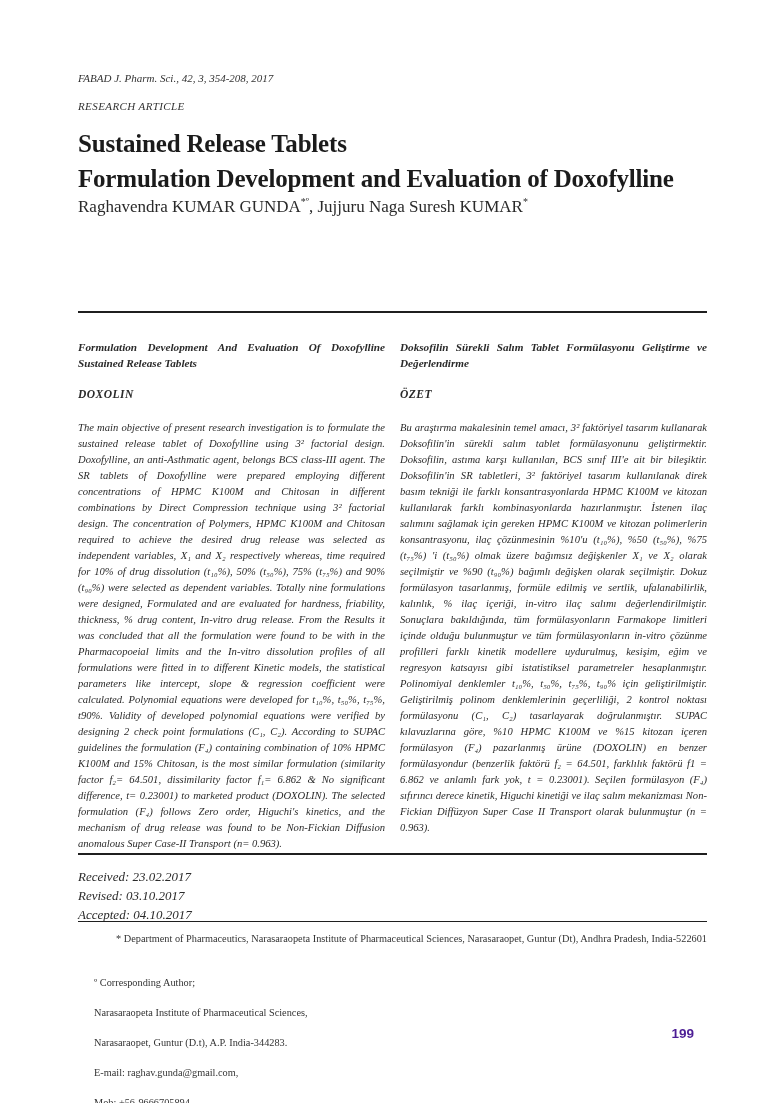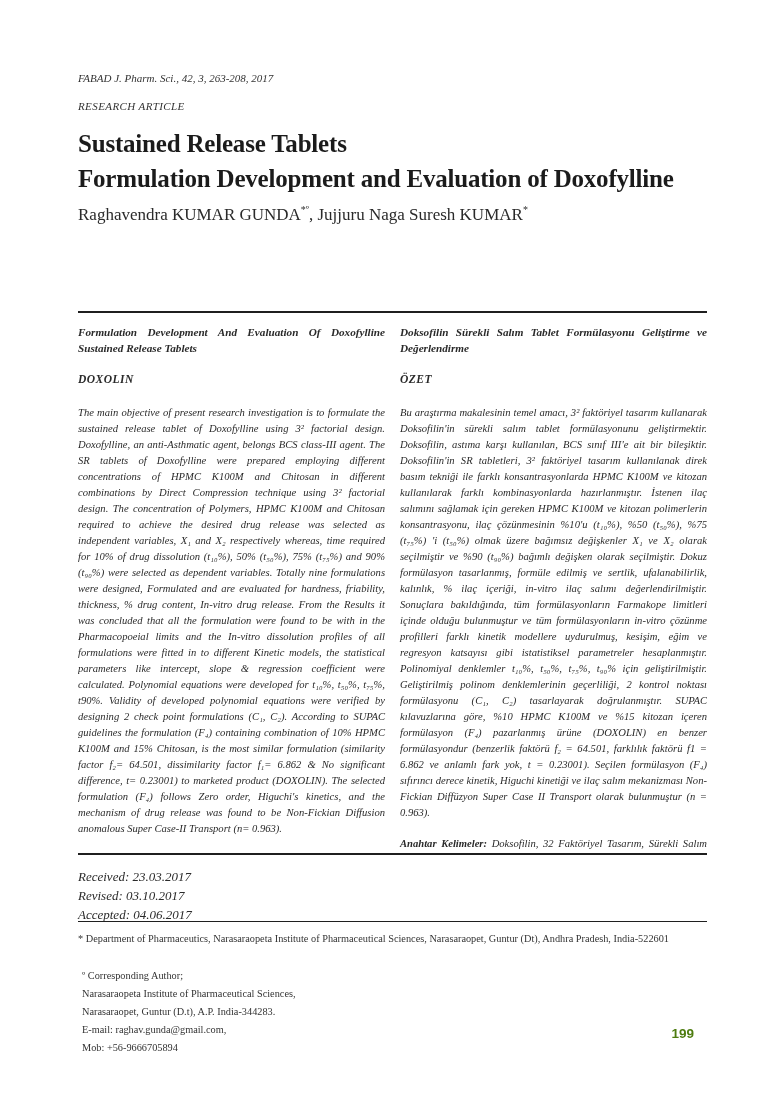--- a/index.html
+++ b/index.html
@@ -9,56 +9,56 @@
     background:#ffffff;
     overflow:hidden;
     color:#222;
     font-family:"Liberation Serif","DejaVu Serif",serif;
   }
   .abs{position:absolute;left:78px;right:61px;}
   .citation{top:72px;font-style:italic;font-size:11px;color:#333;}
   .article-type{top:100px;font-style:italic;font-size:11px;letter-spacing:0.4px;color:#333;}
   .title{top:126px;font-weight:bold;font-size:25px;line-height:35px;letter-spacing:-0.2px;color:#1b1b1b;}
   .title div{white-space:nowrap;}
-  .authors{top:204px;font-size:17px;color:#2a2a2a;}
+  .authors{top:196px;font-size:17px;color:#2a2a2a;}
   .authors sup{font-size:10px;}
   .abstract-wrap{
     top:311px;height:542px;
     border-top:2px solid #1f1f1f;
-    padding-top:11px;box-sizing:border-box;
+    padding-top:26px;box-sizing:border-box;
     display:flex;gap:15px;overflow:hidden;
   }
   .col{width:50%;font-style:italic;font-size:10.6px;line-height:16px;text-align:justify;color:#2a2a2a;}
   .running-title{font-weight:bold;font-size:11.2px;line-height:16px;}
   .section-heading{font-weight:bold;font-size:11.5px;letter-spacing:0.5px;margin-top:15px;}
   .abstract-body{margin-top:18px;}
   .keywords{margin-top:15px;}
   .kw-label{font-weight:bold;margin-top:32px;}
   .dates{
     top:853px;border-top:2px solid #1f1f1f;
     padding-top:12px;font-style:italic;font-size:13px;line-height:19px;color:#2a2a2a;
   }
   .footnotes{
     top:921px;border-top:1.5px solid #1f1f1f;
     padding-top:10px;font-size:10.3px;line-height:14px;color:#333;
   }
-  .affiliation{margin-bottom:23px;}
-  .corr div{margin:4px;}
+  .affiliation{margin-bottom:30px;text-align:right;}
+  .corr div{margin:16px;}
   .page-number{
     position:absolute;top:1026px;right:74px;
     font-family:"Liberation Sans","DejaVu Sans",sans-serif;
-    font-weight:bold;font-size:13.5px;color:#4d7c0f;
+    font-weight:bold;font-size:13.5px;color:#4c1d95;
   }
 </style>
 </head>
 <body>
 
 <div class="page">
 
-  <div class="abs citation">FABAD J. Pharm. Sci., 42, 3, 263-208, 2017</div>
+  <div class="abs citation">FABAD J. Pharm. Sci., 42, 3, 354-208, 2017</div>
 
   <div class="abs article-type">RESEARCH ARTICLE</div>
 
   <div class="abs title">
     <div>Sustained Release Tablets</div>
     <div>Formulation Development and Evaluation of Doxofylline</div>
   </div>
 
   <div class="abs authors">
     <span>Raghavendra KUMAR GUNDA</span><sup>*º</sup><span>, </span><span>Jujjuru Naga Suresh KUMAR</span><sup>*</sup>
@@ -80,23 +80,23 @@
       <div class="section-heading">ÖZET</div>
       <div class="abstract-body">Bu araştırma makalesinin temel amacı, 3² faktöriyel tasarım kullanarak Doksofilin'in sürekli salım tablet formülasyonunu geliştirmektir. Doksofilin, astıma karşı kullanılan, BCS sınıf III'e ait bir bileşiktir. Doksofilin'in SR tabletleri, 3² faktöriyel tasarım kullanılanak direk basım tekniği ile farklı konsantrasyonlarda HPMC K100M ve kitozan kullanılarak farklı kombinasyonlarda hazırlanmıştır. İstenen ilaç salımını sağlamak için gereken HPMC K100M ve kitozan polimerlerin konsantrasyonu, ilaç çözünmesinin %10'u (t₁₀%), %50 (t₅₀%), %75 (t₇₅%) 'i (t₅₀%) olmak üzere bağımsız değişkenler X₁ ve X₂ olarak seçilmiştir ve %90 (t₉₀%) bağımlı değişken olarak seçilmiştir. Dokuz formülasyon tasarlanmış, formüle edilmiş ve sertlik, ufalanabilirlik, kalınlık, % ilaç içeriği, in-vitro ilaç salımı değerlendirilmiştir. Sonuçlara bakıldığında, tüm formülasyonların Farmakope limitleri içinde olduğu bulunmuştur ve tüm formülasyonların in-vitro çözünme profilleri farklı kinetik modellere uydurulmuş, kesişim, eğim ve regresyon katsayısı gibi istatistiksel parametreler hesaplanmıştır. Polinomiyal denklemler t₁₀%, t₅₀%, t₇₅%, t₉₀% için geliştirilmiştir. Geliştirilmiş polinom denklemlerinin geçerliliği, 2 kontrol noktası formülasyonu (C₁, C₂) tasarlayarak doğrulanmıştır. SUPAC kılavuzlarına göre, %10 HPMC K100M ve %15 kitozan içeren formülasyon (F₄) pazarlanmış ürüne (DOXOLIN) en benzer formülasyondur (benzerlik faktörü f₂ = 64.501, farklılık faktörü f1 = 6.862 ve anlamlı fark yok, t = 0.23001). Seçilen formülasyon (F₄) sıfırıncı derece kinetik, Higuchi kinetiği ve ilaç salım mekanizması Non-Fickian Diffüzyon Super Case II Transport olarak bulunmuştur (n = 0.963).</div>
       <div class="keywords">
         <span class="kw-label">Anahtar Kelimeler:</span><span> Doksofilin, 32 Faktöriyel Tasarım, Sürekli Salım Tableti, HPMC K100M, Kitozan, SUPAC,</span>
       </div>
     </div>
 
   </div>
 
   <div class="abs dates">
-    <div>Received: 23.03.2017</div>
+    <div>Received: 23.02.2017</div>
     <div>Revised: 03.10.2017</div>
-    <div>Accepted: 04.06.2017</div>
+    <div>Accepted: 04.10.2017</div>
   </div>
 
   <div class="abs footnotes">
     <div class="affiliation">* Department of Pharmaceutics, Narasaraopeta Institute of Pharmaceutical Sciences, Narasaraopet, Guntur (Dt), Andhra Pradesh, India-522601</div>
     <div class="corr">
       <div>º Corresponding Author;</div>
       <div>Narasaraopeta Institute of Pharmaceutical Sciences,</div>
       <div>Narasaraopet, Guntur (D.t), A.P. India-344283.</div>
       <div>E-mail: raghav.gunda@gmail.com,</div>
       <div>Mob: +56-9666705894</div>

